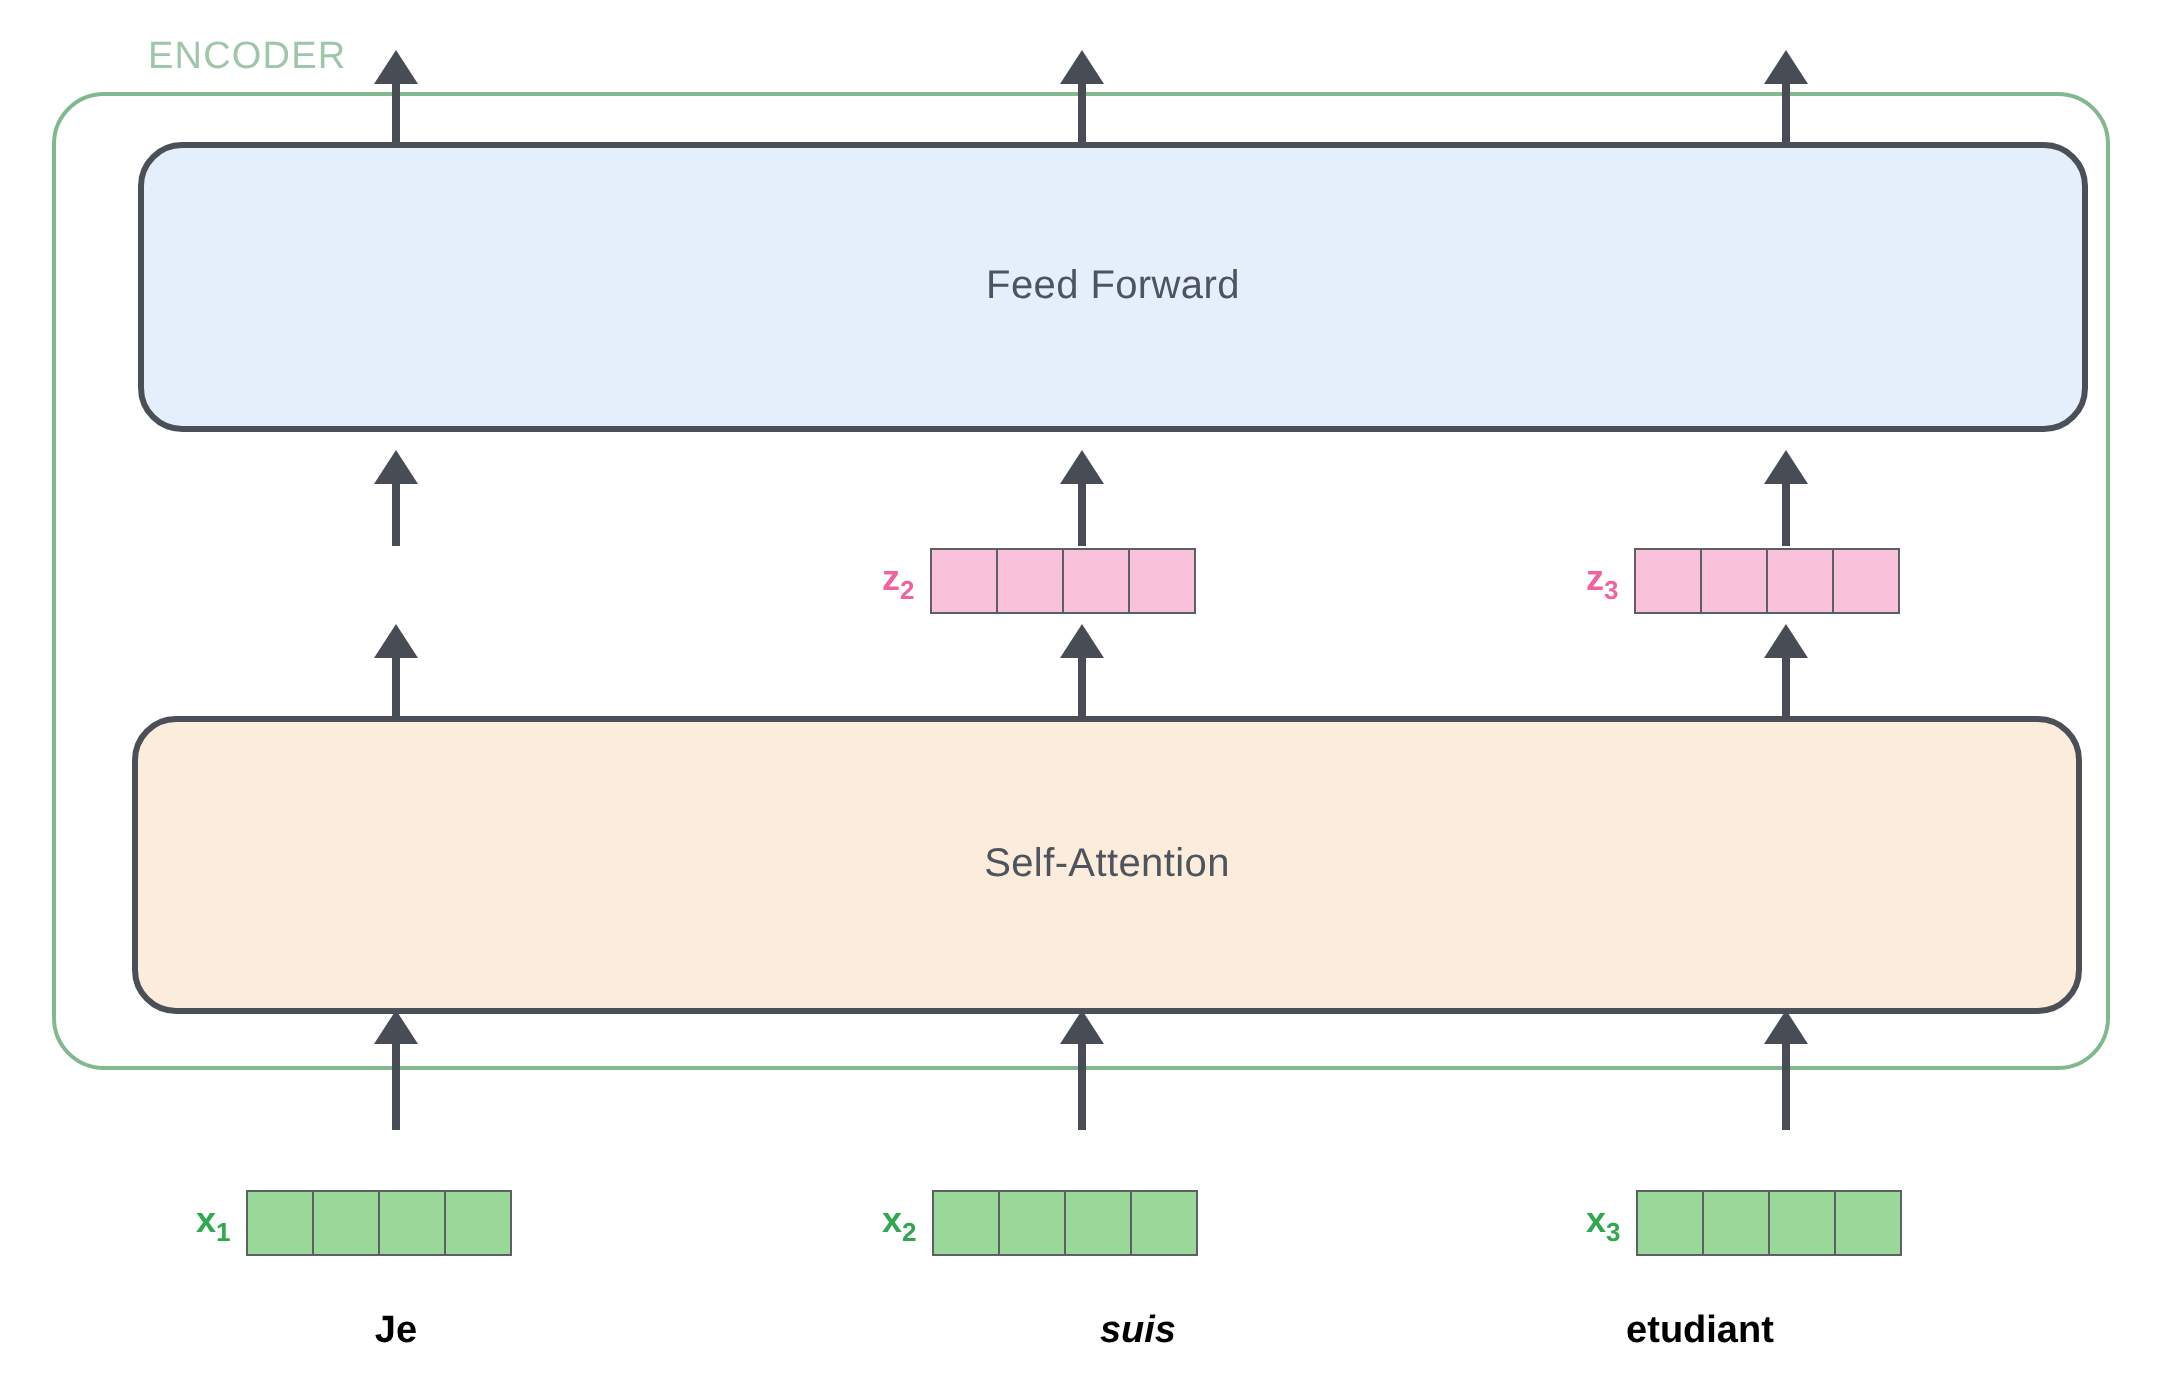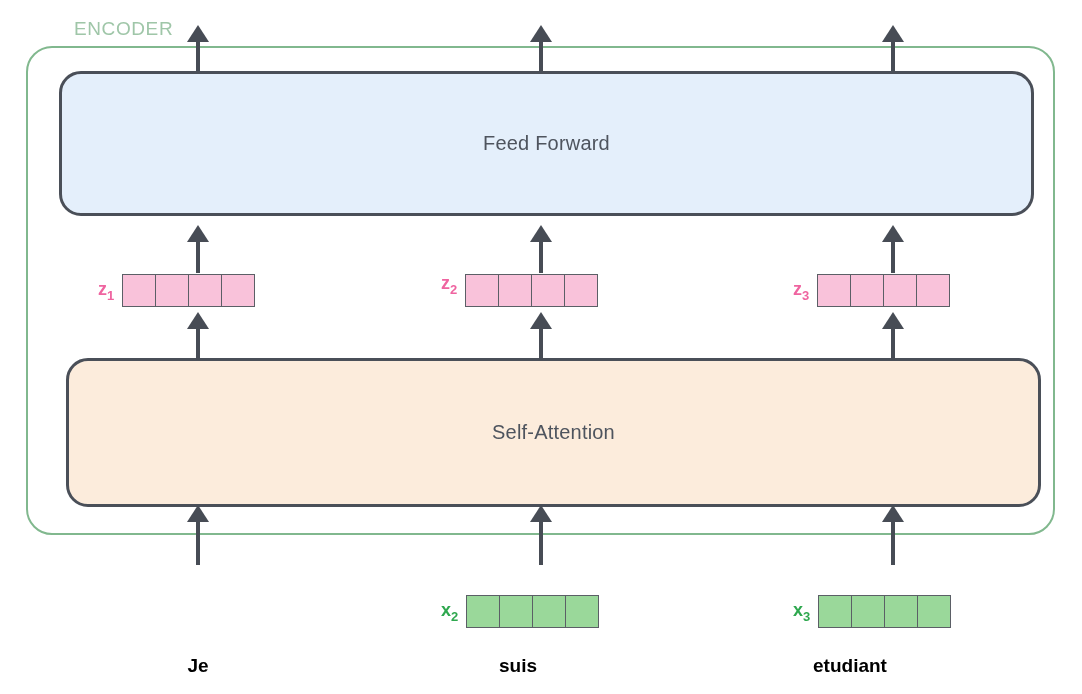--- a/index.html
+++ b/index.html
@@ -48,21 +48,21 @@
     display: flex;
     align-items: center;
     justify-content: center;
   }
   .layer-box .layer-label {
     font-size: 20px;
     color: #4e545e;
     letter-spacing: 0.2px;
   }
   #ff-box {
-    left: 59px;
+    left: 69px;
     top: 71px;
     width: 975px;
     height: 145px;
     background: #e4effb;
   }
   #sa-box {
     left: 66px;
     top: 358px;
     width: 975px;
     height: 149px;
@@ -162,52 +162,52 @@
   <div class="abs arrow" style="left:187px; top:25px; height:46px;">
     <div class="head"></div>
     <div class="shaft" style="top:14px; height:32px;"></div>
   </div>
 
   <div class="abs arrow" style="left:187px; top:225px; height:48px;">
     <div class="head"></div>
     <div class="shaft" style="top:14px; height:34px;"></div>
   </div>
 
-  <div class="abs" style="left:98px; top:274px; display:flex; align-items:center;">
-    <span class="vec-label z" style="margin-right:8px;"><span>z</span><span class="sub">1</span></span>
-    <div class="vec z">
-      <div class="cell"></div>
-      <div class="cell"></div>
-      <div class="cell"></div>
-      <div class="cell"></div>
-    </div>
-  </div>
 
   <div class="abs arrow" style="left:187px; top:312px; height:48px;">
     <div class="head"></div>
     <div class="shaft" style="top:14px; height:34px;"></div>
   </div>
 
   <div class="abs arrow" style="left:187px; top:505px; height:60px;">
     <div class="head"></div>
     <div class="shaft" style="top:14px; height:46px;"></div>
   </div>
 
+  <div class="abs" style="left:98px; top:595px; display:flex; align-items:center;">
+    <span class="vec-label x" style="margin-right:8px;"><span>x</span><span class="sub">1</span></span>
+    <div class="vec x">
+      <div class="cell"></div>
+      <div class="cell"></div>
+      <div class="cell"></div>
+      <div class="cell"></div>
+    </div>
+  </div>
 
   <div class="abs word" style="left:138px; top:655px; width:120px;">Je</div>
 
   <div class="abs arrow" style="left:530px; top:25px; height:46px;">
     <div class="head"></div>
     <div class="shaft" style="top:14px; height:32px;"></div>
   </div>
   <div class="abs arrow" style="left:530px; top:225px; height:48px;">
     <div class="head"></div>
     <div class="shaft" style="top:14px; height:34px;"></div>
   </div>
-  <div class="abs" style="left:441px; top:274px; display:flex; ">
+  <div class="abs" style="left:441px; top:274px; display:flex; align-items:center;">
     <span class="vec-label z" style="margin-right:8px;"><span>z</span><span class="sub">2</span></span>
     <div class="vec z">
       <div class="cell"></div>
       <div class="cell"></div>
       <div class="cell"></div>
       <div class="cell"></div>
     </div>
   </div>
   <div class="abs arrow" style="left:530px; top:312px; height:48px;">
     <div class="head"></div>
@@ -219,21 +219,21 @@
   </div>
   <div class="abs" style="left:441px; top:595px; display:flex; align-items:center;">
     <span class="vec-label x" style="margin-right:8px;"><span>x</span><span class="sub">2</span></span>
     <div class="vec x">
       <div class="cell"></div>
       <div class="cell"></div>
       <div class="cell"></div>
       <div class="cell"></div>
     </div>
   </div>
-  <div class="abs word" style="left:458px; top:655px; width:120px;">suis</div>
+  <div class="abs word" style="left:509px; top:655px; width:120px;font-style:italic;">suis</div>
 
   <div class="abs arrow" style="left:882px; top:25px; height:46px;">
     <div class="head"></div>
     <div class="shaft" style="top:14px; height:32px;"></div>
   </div>
   <div class="abs arrow" style="left:882px; top:225px; height:48px;">
     <div class="head"></div>
     <div class="shaft" style="top:14px; height:34px;"></div>
   </div>
   <div class="abs" style="left:793px; top:274px; display:flex; align-items:center;justify-content:flex-end;">

